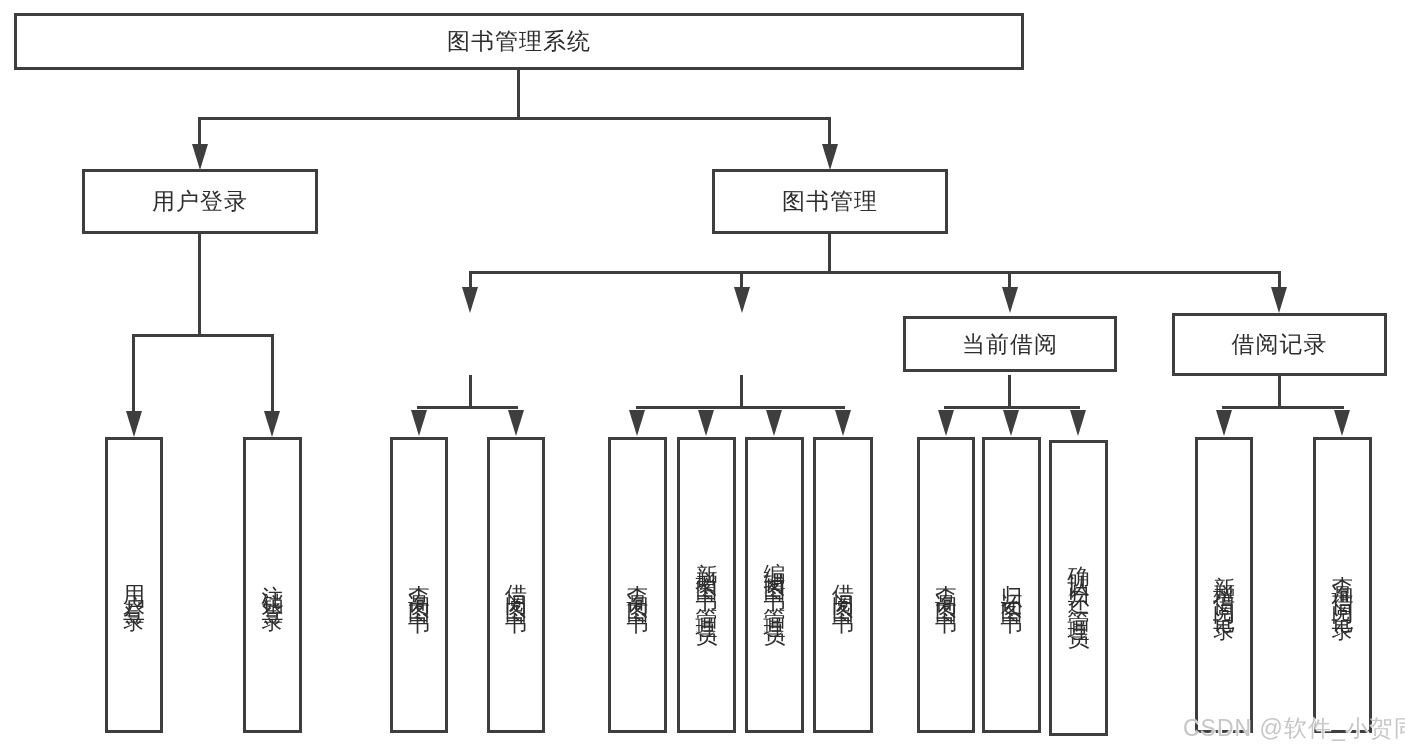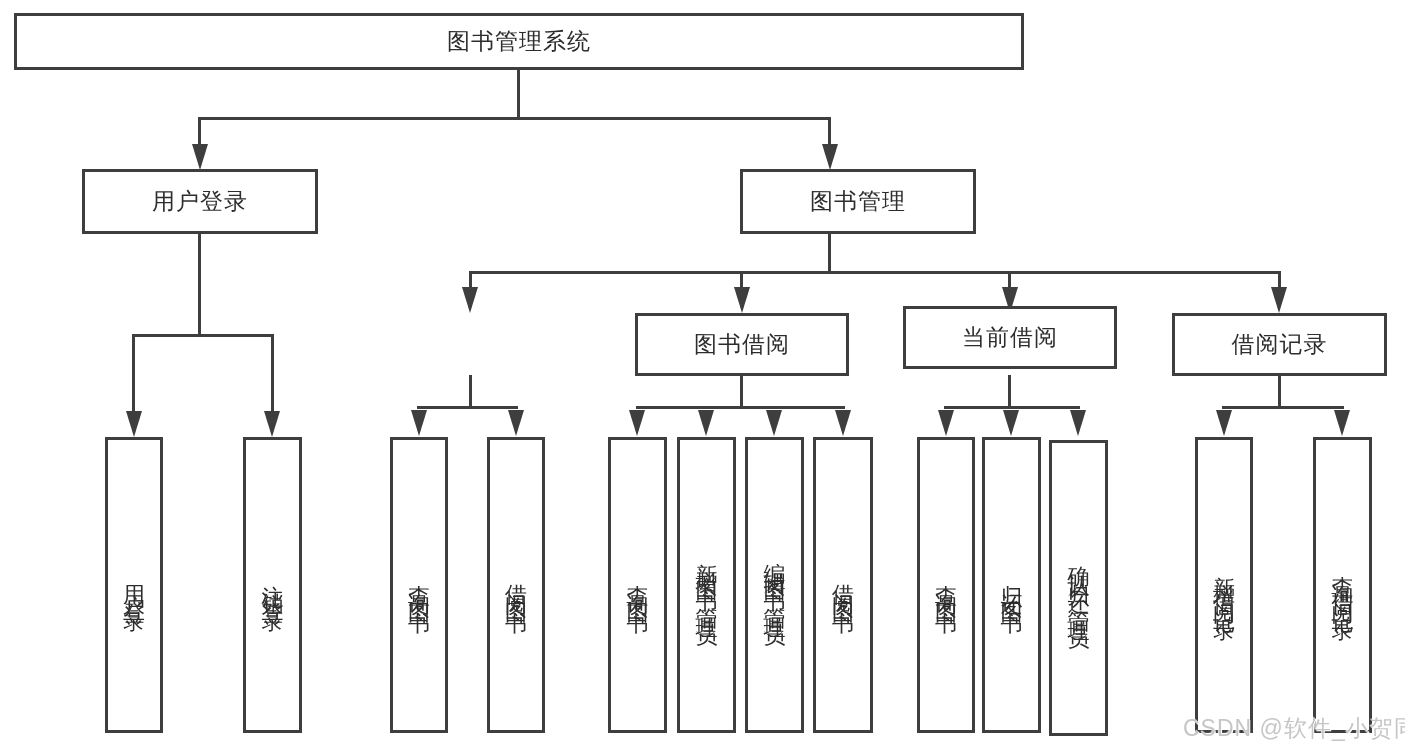--- a/index.html
+++ b/index.html
@@ -74,42 +74,41 @@
   <div class="box" style="left:14px; top:13px; width:1010px; height:57px">图书管理系统</div>
 
   <div class="vline" style="left:517px; top:69px; height:50px"></div>
   <div class="hline" style="left:198px; top:117px; width:633px"></div>
   <div class="vline" style="left:198px; top:117px; height:31px"></div>
   <div class="vline" style="left:828px; top:117px; height:31px"></div>
   <div class="arr" style="left:192px; top:144px"></div>
   <div class="arr" style="left:822px; top:144px"></div>
 
   <div class="box" style="left:82px; top:169px; width:236px; height:65px">用户登录</div>
-  <div class="box" style="left:740px; top:169px; width:236px; height:65px">图书管理</div>
+  <div class="box" style="left:712px; top:169px; width:236px; height:65px">图书管理</div>
 
   <div class="vline" style="left:198px; top:234px; height:102px"></div>
   <div class="hline" style="left:132px; top:334px; width:142px"></div>
   <div class="vline" style="left:132px; top:334px; height:79px"></div>
   <div class="vline" style="left:271px; top:334px; height:79px"></div>
   <div class="arr" style="left:126px; top:411px"></div>
   <div class="arr" style="left:264px; top:411px"></div>
 
   <div class="vline" style="left:828px; top:234px; height:40px"></div>
   <div class="hline" style="left:469px; top:271px; width:812px"></div>
   <div class="vline" style="left:469px; top:271px; height:22px"></div>
   <div class="vline" style="left:740px; top:271px; height:22px"></div>
   <div class="vline" style="left:1008px; top:271px; height:22px"></div>
   <div class="vline" style="left:1278px; top:271px; height:22px"></div>
   <div class="arr" style="left:462px; top:287px"></div>
   <div class="arr" style="left:734px; top:287px"></div>
   <div class="arr" style="left:1002px; top:287px"></div>
   <div class="arr" style="left:1271px; top:287px"></div>
 
-  <div class="box" style="left:635px; top:313px; width:214px; height:63px">图书借阅</div>
-  <div class="box" style="left:903px; top:306px; width:214px; height:63px">当前借阅</div>
+  <div class="box" style="left:903px; top:316px; width:214px; height:56px">当前借阅</div>
   <div class="box" style="left:1172px; top:313px; width:215px; height:63px">借阅记录</div>
 
   <div class="vline" style="left:469px; top:375px; height:34px"></div>
   <div class="vline" style="left:740px; top:375px; height:34px"></div>
   <div class="vline" style="left:1008px; top:375px; height:34px"></div>
   <div class="vline" style="left:1278px; top:375px; height:34px"></div>
 
   <div class="hline" style="left:417px; top:406px; width:101px"></div>
   <div class="hline" style="left:636px; top:406px; width:209px"></div>
   <div class="hline" style="left:944px; top:406px; width:136px"></div>

